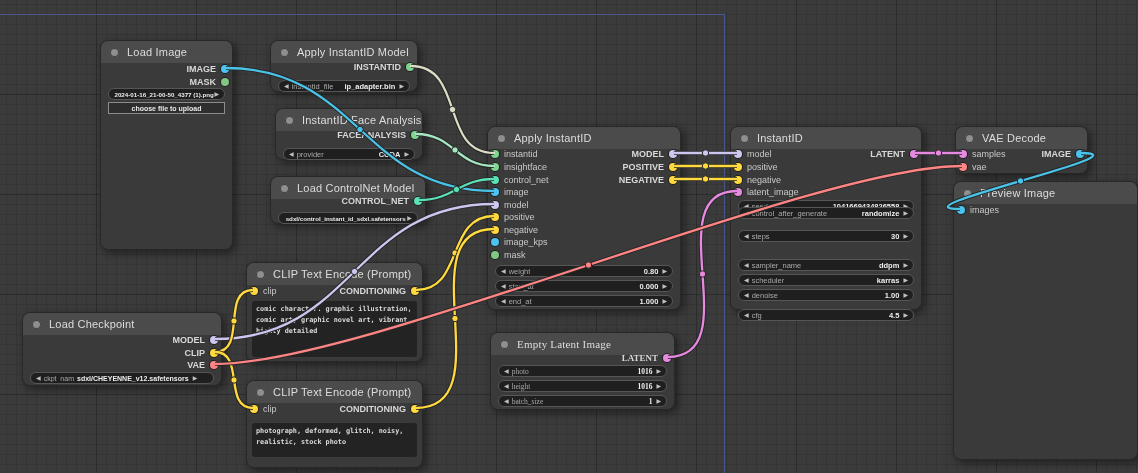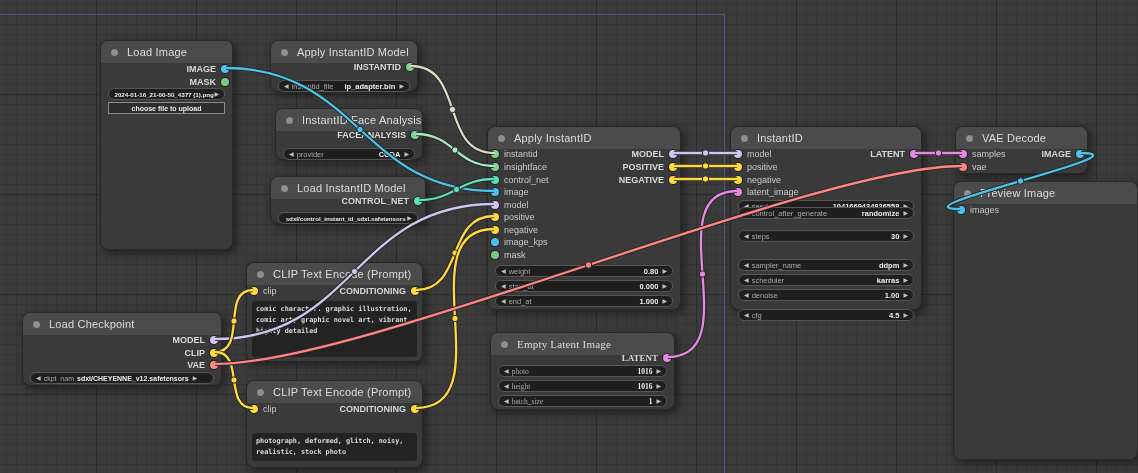--- a/index.html
+++ b/index.html
@@ -147,21 +147,21 @@
       <div class="widget" style="top: 39px;">
         <span class="arrow">◀</span>
         <span class="wlabel">provider</span>
         <span class="wvalue">CUDA</span>
         <span class="arrow">▶</span>
       </div>
     </div>
     <div class="node" style="left: 270px; top: 176px; width: 156px; height: 48px;">
       <div class="node-title">
         <span class="collapse-dot"></span>
-        <span class="title-text">Load InstantID Model</span>
+        <span class="title-text">Load ControlNet Model</span>
       </div>
       <div class="slot out" style="top: 18px;">
         <span class="slot-dot" style="background: rgb(92, 224, 184);"></span>
         <span class="slot-label">CONTROL_NET</span>
       </div>
       <div class="widget center" style="top: 35px; font-size: 6.2px;">
         <span class="wvalue">sdxl/control_instant_id_sdxl.safetensors</span>
         <span class="arrow">▶</span>
       </div>
     </div>
@@ -186,21 +186,21 @@
         <span class="title-text">CLIP Text Encode (Prompt)</span>
       </div>
       <div class="slot in" style="top: 22px;">
         <span class="slot-dot" style="background: rgb(255, 217, 61);"></span>
         <span class="slot-label">clip</span>
       </div>
       <div class="slot out" style="top: 22px;">
         <span class="slot-dot" style="background: rgb(255, 217, 61);"></span>
         <span class="slot-label">CONDITIONING</span>
       </div>
-      <div class="textwidget" style="top: 52px; height: 28px;">photograph, deformed, glitch, noisy, realistic, stock photo</div>
+      <div class="textwidget" style="top: 42px; height: 34px;">photograph, deformed, glitch, noisy, realistic, stock photo</div>
     </div>
     <div class="node" style="left: 22px; top: 312px; width: 200px; height: 74px; text-align: center;">
       <div class="node-title">
         <span class="collapse-dot"></span>
         <span class="title-text">Load Checkpoint</span>
       </div>
       <div class="slot out" style="top: 21px;">
         <span class="slot-dot" style="background: rgb(207, 198, 240);"></span>
         <span class="slot-label">MODEL</span>
       </div>

